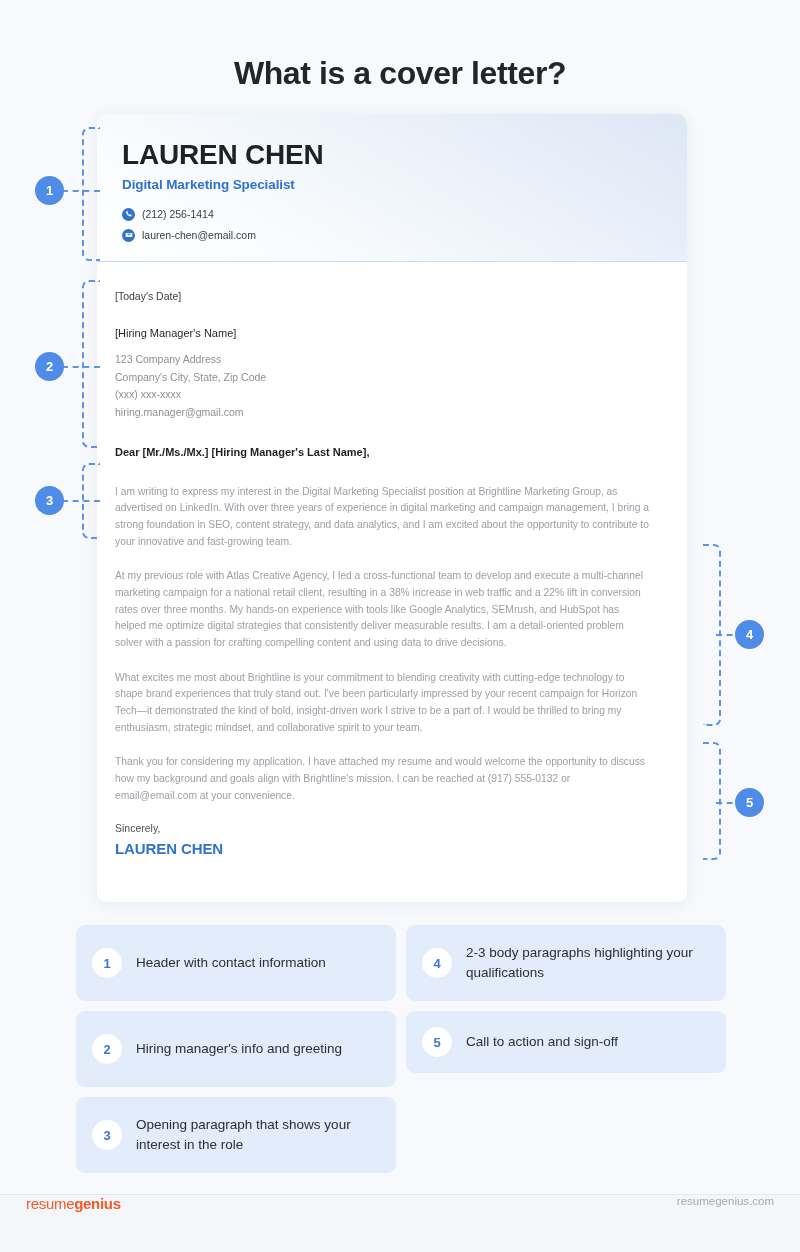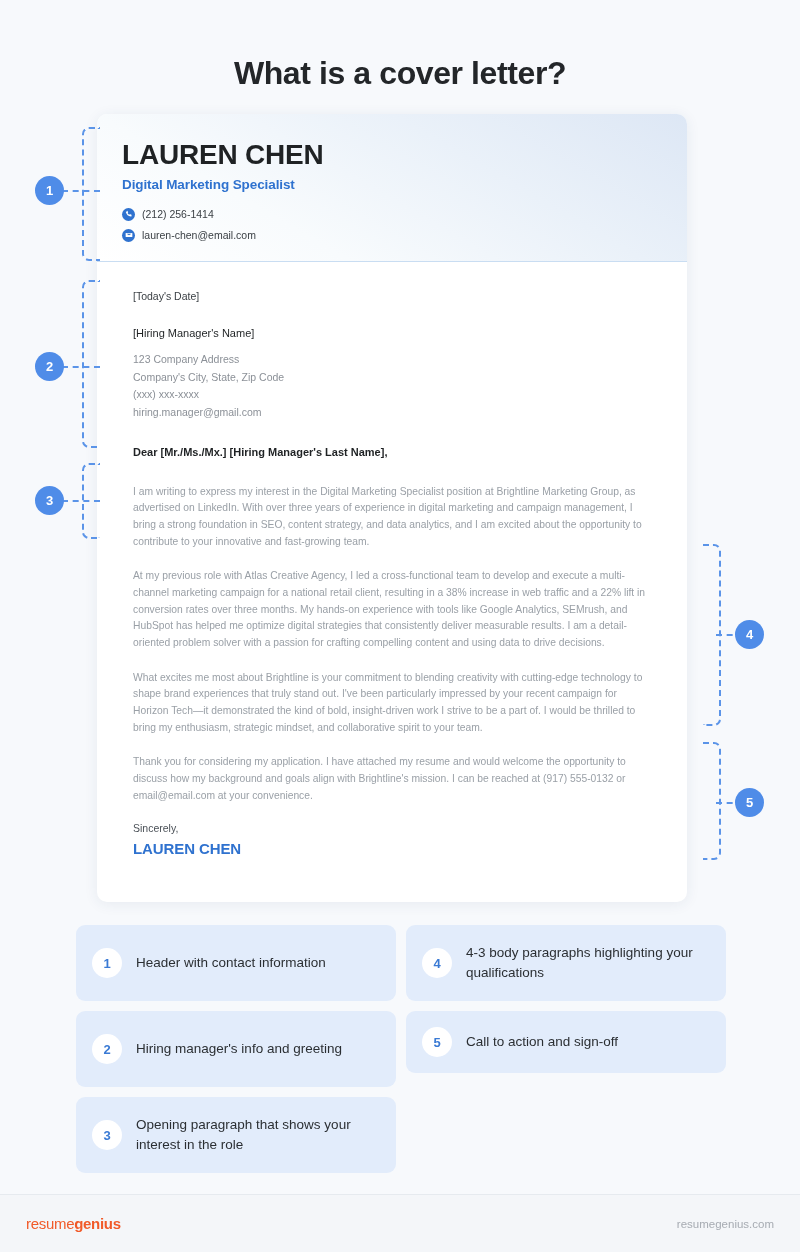--- a/index.html
+++ b/index.html
@@ -84,21 +84,21 @@
     background: #2f72cf;
     display: flex;
     align-items: center;
     justify-content: center;
     flex: none;
   }
   .cicon svg { display: block; }
 
   
   .doc-body {
-    padding: 28px 36px 0 36px;
+    padding: 28px 36px 0 18px;
   }
 
   .line-date {
     font-size: 10.5px;
     color: #3b4045;
     margin-bottom: 25px;
   }
 
   .hm-name {
     font-size: 11px;
@@ -223,21 +223,20 @@
   
   .footer {
     position: absolute;
     left: 0;
     bottom: 0;
     width: 800px;
     height: 58px;
     background: #f4f6f9;
     border-top: 1px solid #e6eaef;
     display: flex;
-    align-items: center;
     justify-content: space-between;
     padding: 0 26px;
   }
   .logo {
     font-size: 15px;
     color: #f15a29;
     letter-spacing: -0.3px;
   }
   .logo b { font-weight: bold; }
   .footer-url {
@@ -337,21 +336,21 @@
     </div>
     <div class="legend-card">
       <span class="legend-badge">3</span>
       <span class="legend-text">Opening paragraph that shows your interest in the role</span>
     </div>
   </div>
 
   <div class="legend-col">
     <div class="legend-card">
       <span class="legend-badge">4</span>
-      <span class="legend-text">4-3 body paragraphs highlighting your qualifications</span>
+      <span class="legend-text">2-3 body paragraphs highlighting your qualifications</span>
     </div>
     <div class="legend-card" style="min-height:56px;">
       <span class="legend-badge">5</span>
       <span class="legend-text">Call to action and sign-off</span>
     </div>
   </div>
 
 </div>
 
 <div class="footer">

